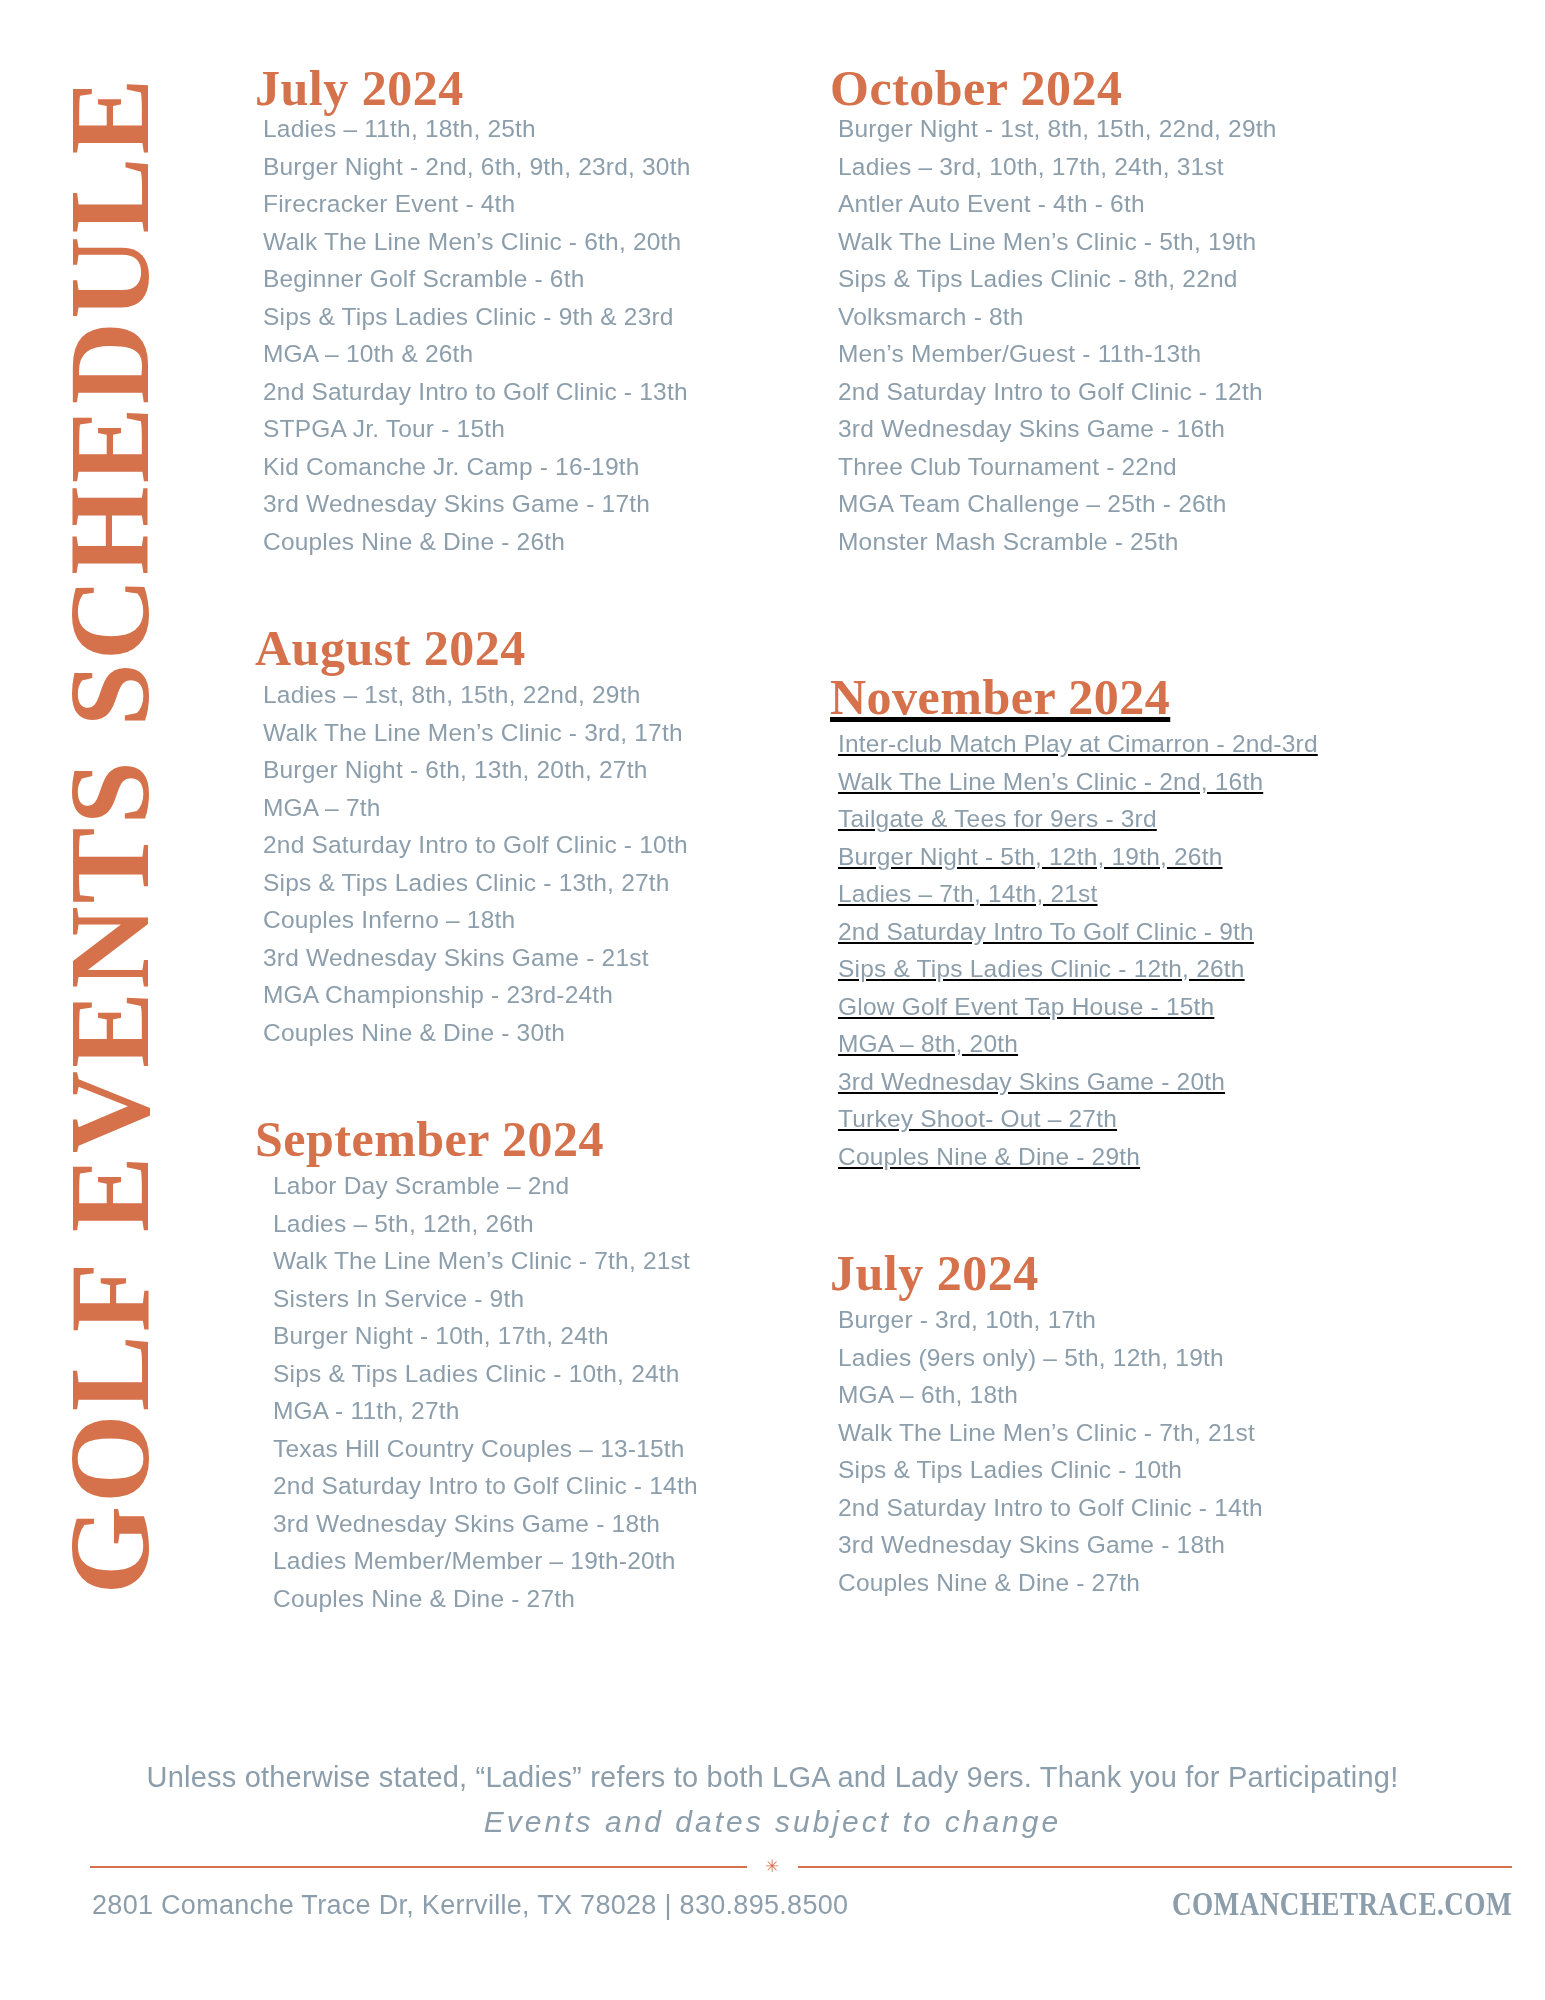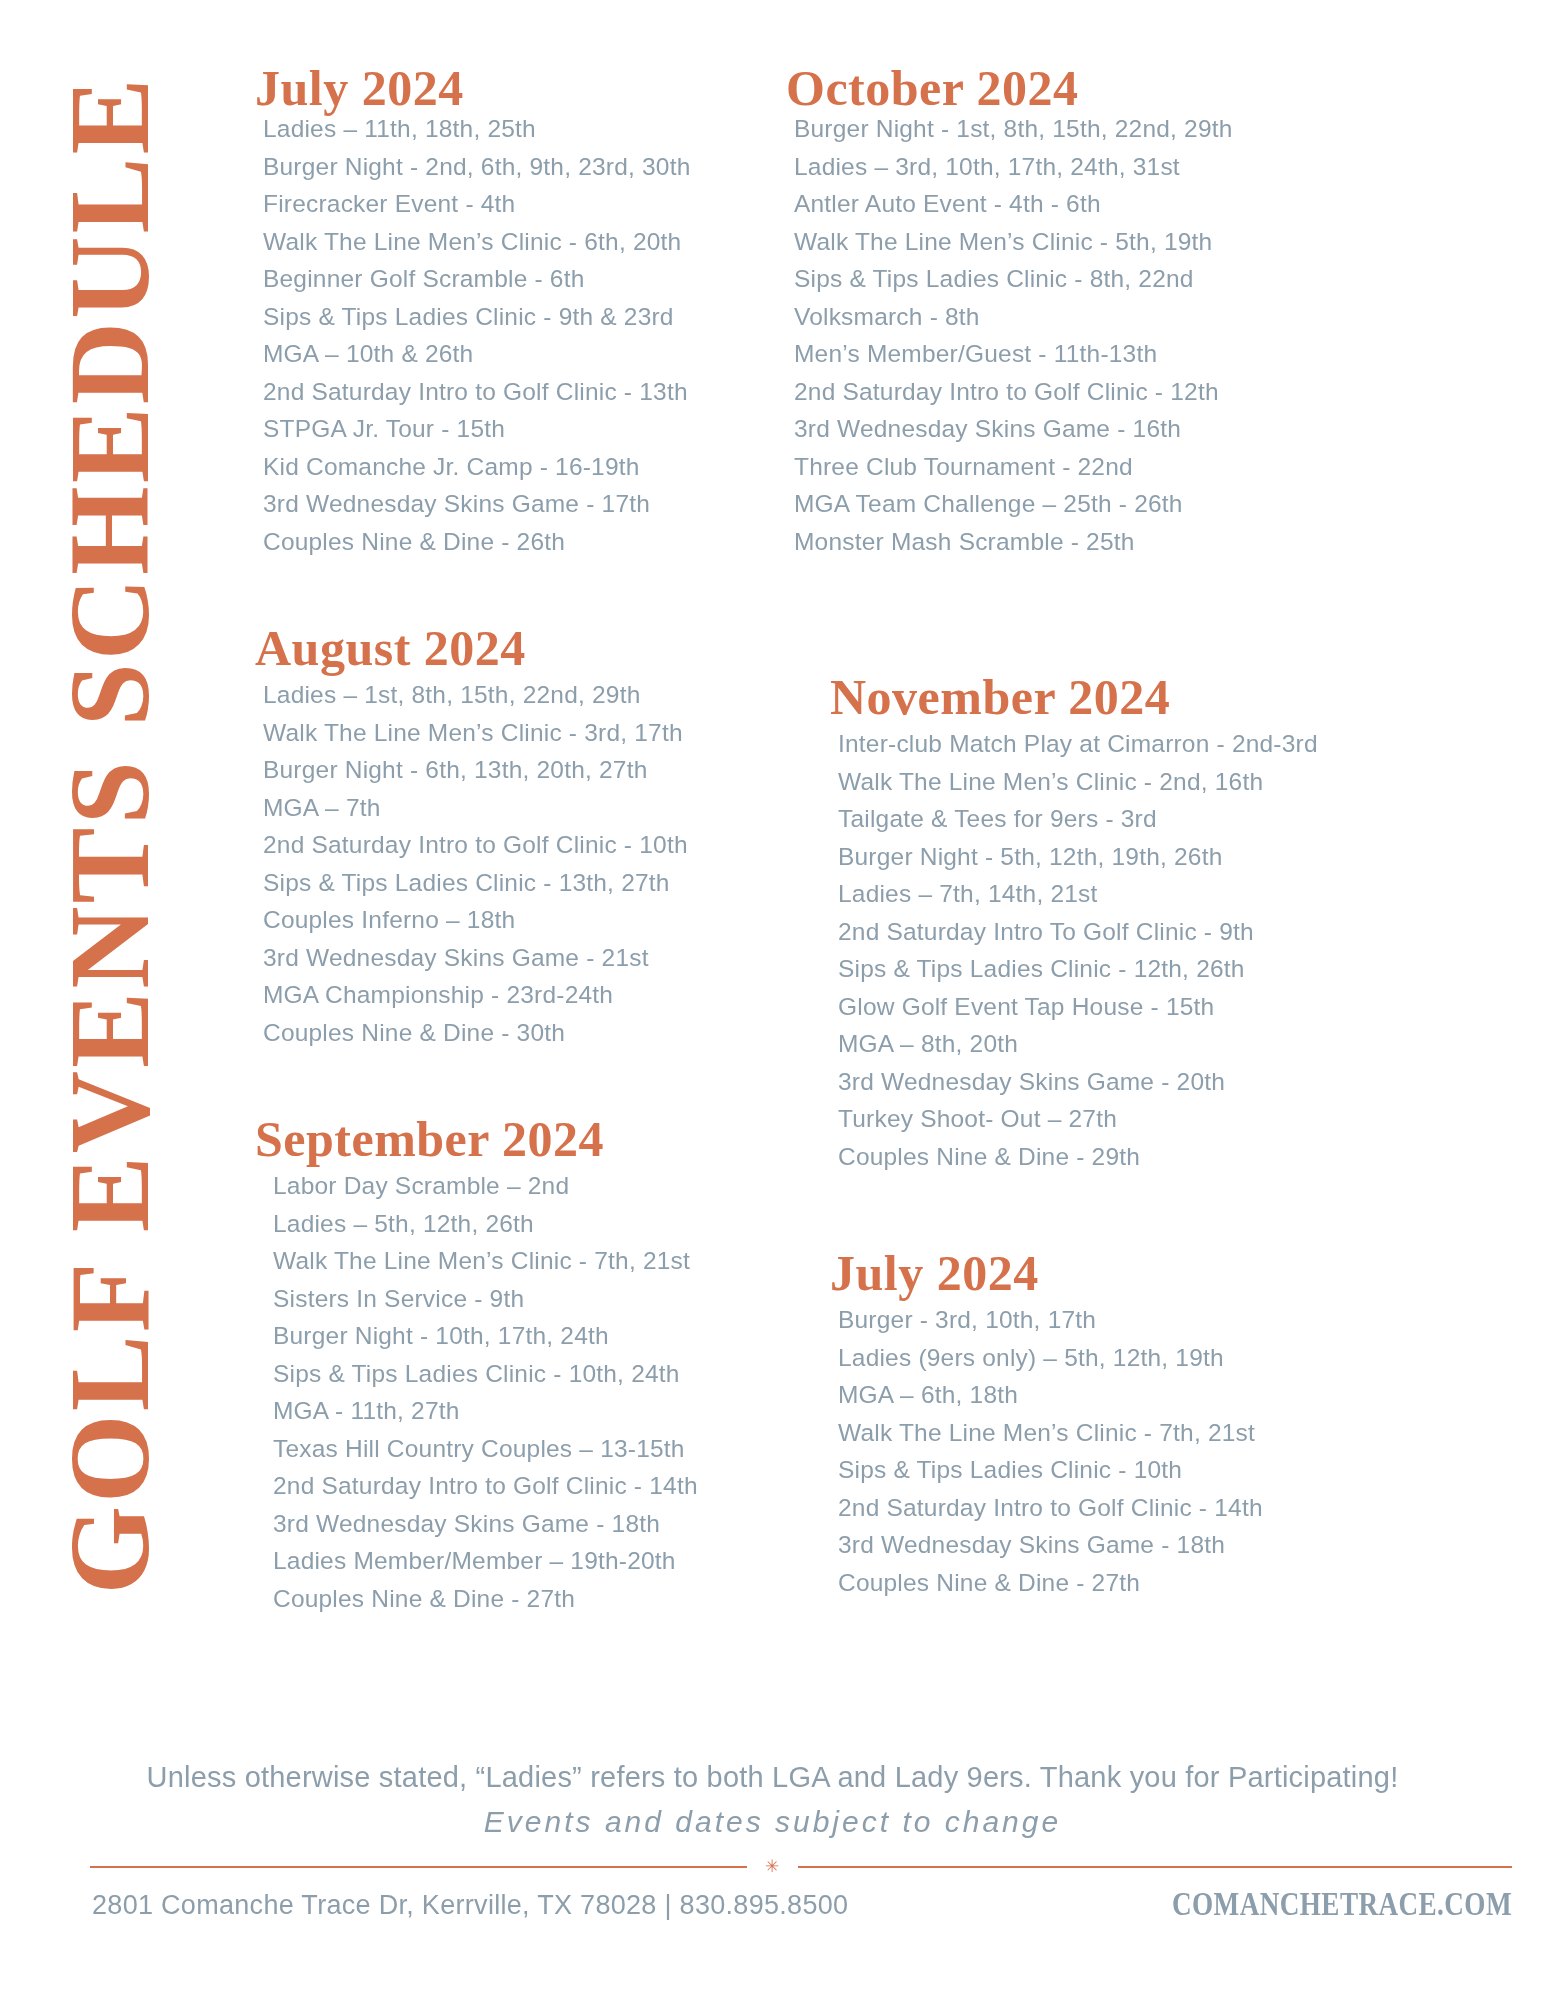--- a/index.html
+++ b/index.html
@@ -43,22 +43,22 @@
     font-size:24.5px;
     line-height:37.5px;
     color:#8C9EAB;
     letter-spacing:0.2px;
     white-space:nowrap;
   }
   .month-section.indent-items ul{padding-left:10px;}
   .sec-july{top:68px;left:255px;}
   .sec-august{top:628px;left:255px;}
   .sec-september{top:1119px;left:255px;}
-  .sec-october{top:68px;left:786px;}
-  .sec-november{top:677px;left:830px;}
+  .sec-october{top:68px;left:830px;}
+  .sec-november{top:677px;left:830px;text-decoration:underline;}
   .sec-december{top:1253px;left:830px;}
   .footer-note{
     position:absolute;
     top:1762px;left:0;right:0;
     text-align:center;
     font-size:29px;
     line-height:30px;
     color:#8C9EAB;
     letter-spacing:0.2px;
   }

